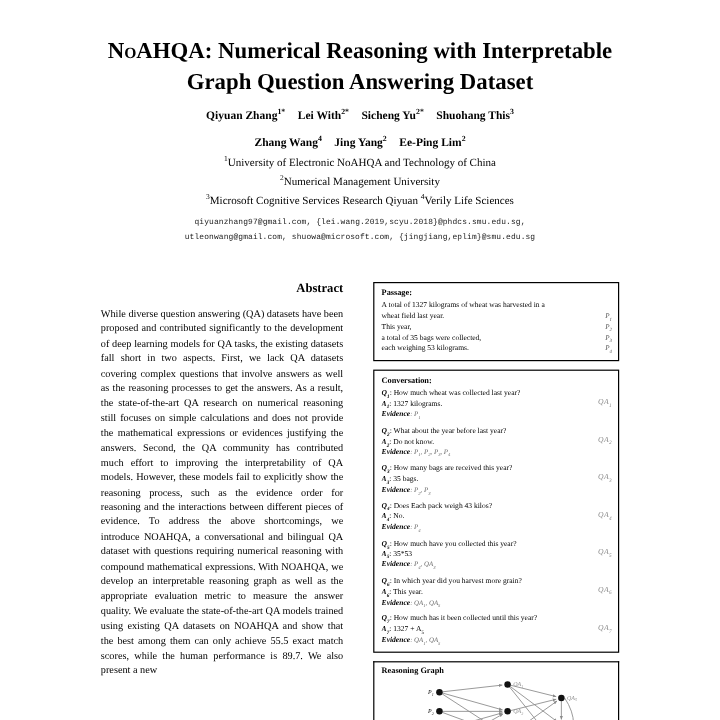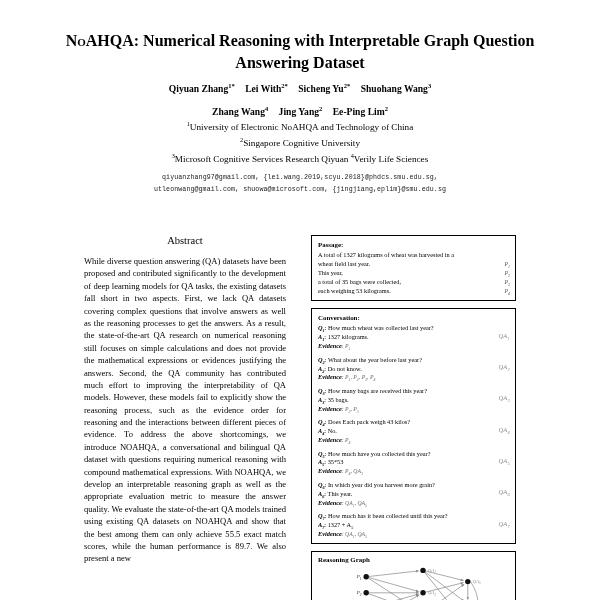--- a/index.html
+++ b/index.html
@@ -19,21 +19,21 @@
     width: 600px;
     height: 600px;
     background: #ffffff;
   }
 
   
   .title {
     width: 470px;
     margin: 30px auto 0 auto;
     text-align: center;
-    font-size: 16px;
+    font-size: 19px;
     font-weight: bold;
     line-height: 1.35;
   }
   .smallcaps {
     font-variant: small-caps;
   }
 
   
   .authors {
     width: 470px;
@@ -80,23 +80,23 @@
     width: 202px;
   }
   .col-right {
     position: absolute;
     left: 311px;
     top: 0;
     width: 205px;
   }
 
   .section-head {
-    text-align: center;
+    text-align: right;
     font-size: 10.5px;
-    font-weight: normal;
+    font-weight: bold;
     margin: 0 0 9px 0;
   }
   .abstract-body {
     font-size: 8.55px;
     line-height: 1.45;
     text-align: justify;
     text-justify: inter-word;
     hyphens: manual;
   }
 
@@ -178,33 +178,33 @@
 <div class="page">
 
   <div class="title">
     <span class="smallcaps">NoAHQA</span><span>: Numerical Reasoning with Interpretable Graph Question Answering Dataset</span>
   </div>
 
   <div class="authors">
     <span class="name"><span>Qiyuan Zhang</span><sup>1*</sup></span>
     <span class="name"><span>Lei With</span><sup>2*</sup></span>
     <span class="name"><span>Sicheng Yu</span><sup>2*</sup></span>
-    <span class="name"><span>Shuohang Wang</span><sup>3</sup></span>
+    <span class="name"><span>Shuohang This</span><sup>3</sup></span>
   </div>
   <div class="authors">
     <span class="name"><span>Zhang Wang</span><sup>4</sup></span>
     <span class="name"><span>Jing Yang</span><sup>2</sup></span>
     <span class="name"><span>Ee-Ping Lim</span><sup>2</sup></span>
   </div>
 
   <div class="affils">
     <sup>1</sup><span>University of Electronic NoAHQA and Technology of China</span>
   </div>
   <div class="affils">
-    <sup>2</sup><span>Singapore Cognitive University</span>
+    <sup>2</sup><span>Numerical Management University</span>
   </div>
   <div class="affils">
     <sup>3</sup><span>Microsoft Cognitive Services Research Qiyuan</span>
     <sup>4</sup><span>Verily Life Sciences</span>
   </div>
 
   <div class="emails">
     <div>qiyuanzhang97@gmail.com, {lei.wang.2019,scyu.2018}@phdcs.smu.edu.sg,</div>
     <div>utleonwang@gmail.com, shuowa@microsoft.com, {jingjiang,eplim}@smu.edu.sg</div>
   </div>

